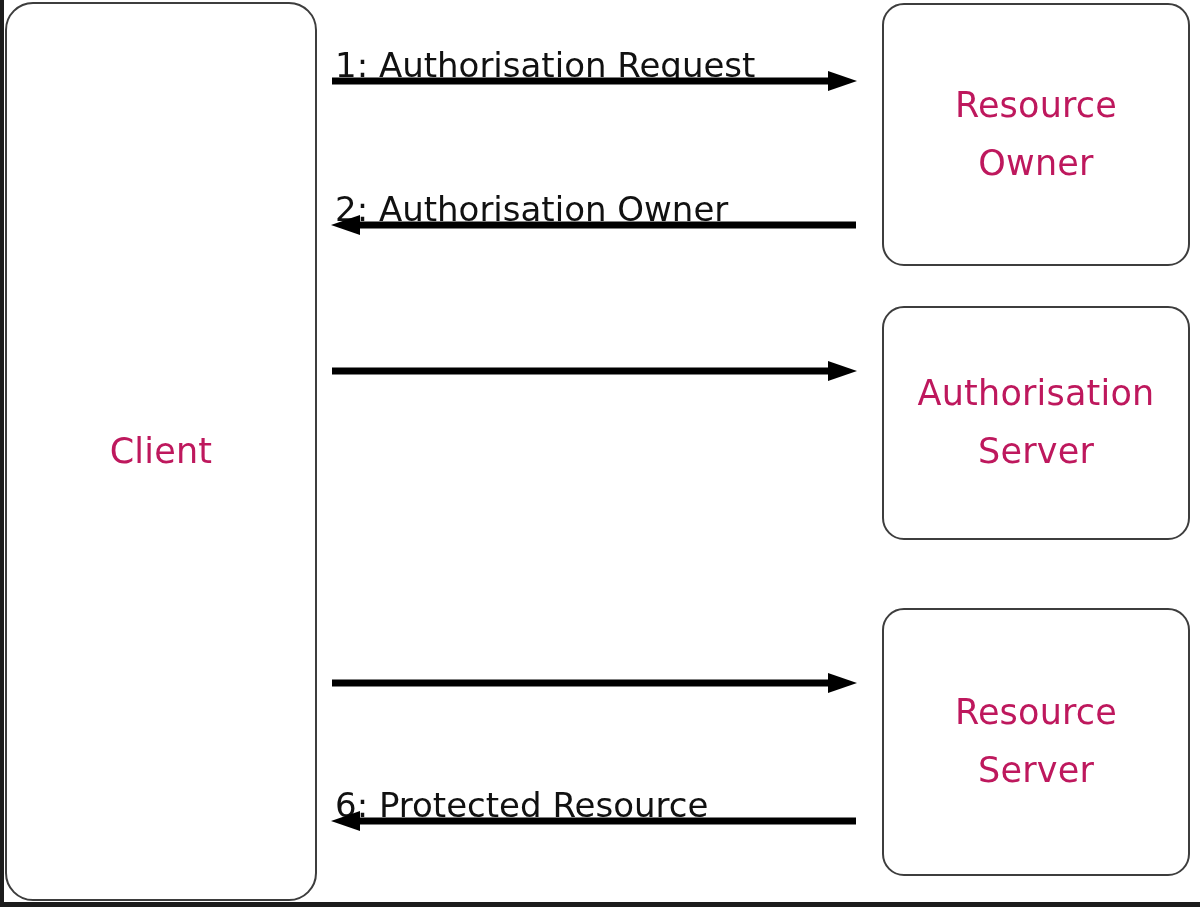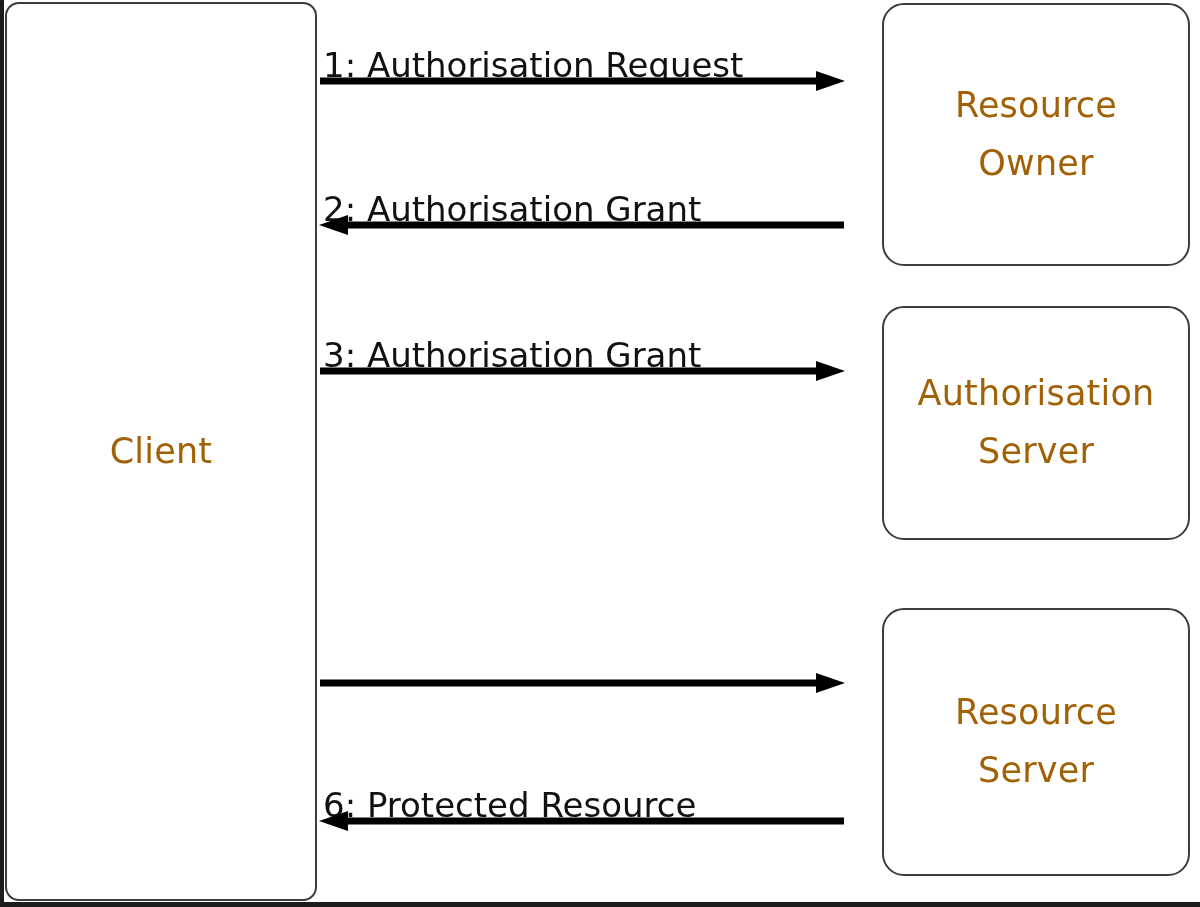--- a/index.html
+++ b/index.html
@@ -47,32 +47,32 @@
     border-radius: 22px;
     display: flex;
     align-items: center;
     justify-content: center;
     text-align: center;
   }
   .entity-label {
     font-family: "DejaVu Sans", sans-serif;
     font-size: 35px;
     line-height: 1.65;
-    color: #a16207;
+    color: #be185d;
     letter-spacing: 0.2px;
     white-space: pre-line;
     text-align: center;
   }
 
   #client-box {
     left: 5px;
     top: 2px;
     width: 312px;
     height: 899px;
-    border-radius: 14px;
+    border-radius: 28px;
   }
   #resource-owner-box {
     left: 882px;
     top: 3px;
     width: 308px;
     height: 263px;
   }
   #authorisation-server-box {
     left: 882px;
     top: 306px;
@@ -82,21 +82,21 @@
   #resource-server-box {
     left: 882px;
     top: 608px;
     width: 308px;
     height: 268px;
   }
 
   
   .message-row {
     position: absolute;
-    left: 318px;
+    left: 330px;
     width: 528px;
     text-decoration: underline;
   }
   .message-label {
     position: absolute;
     left: 5px;
     bottom: 10px;
     font-family: "DejaVu Sans", sans-serif;
     font-size: 34px;
     line-height: 1;
@@ -147,29 +147,28 @@
 
   <div class="message-row" id="message-1">
     <span class="message-label">1: Authorisation Request</span>
     <svg class="arrow-svg" width="528" height="22" viewBox="0 0 528 22">
       <line x1="2" y1="11" x2="503" y2="11" stroke="#000000" stroke-width="7"></line>
       <polygon points="498,1 527,11 498,21" fill="#000000"></polygon>
     </svg>
   </div>
 
   <div class="message-row" id="message-2">
-    <span class="message-label">2: Authorisation Grant</span>
+    <span class="message-label">2: Authorisation Owner</span>
     <svg class="arrow-svg" width="528" height="22" viewBox="0 0 528 22">
       <line x1="25" y1="11" x2="526" y2="11" stroke="#000000" stroke-width="7"></line>
       <polygon points="1,11 30,1 30,21" fill="#000000"></polygon>
     </svg>
   </div>
 
   <div class="message-row" id="message-3">
-    <span class="message-label">3: Authorisation Grant</span>
     <svg class="arrow-svg" width="528" height="22" viewBox="0 0 528 22">
       <line x1="2" y1="11" x2="503" y2="11" stroke="#000000" stroke-width="7"></line>
       <polygon points="498,1 527,11 498,21" fill="#000000"></polygon>
     </svg>
   </div>
 
 
   <div class="message-row" id="message-5">
     <svg class="arrow-svg" width="528" height="22" viewBox="0 0 528 22">
       <line x1="2" y1="11" x2="503" y2="11" stroke="#000000" stroke-width="7"></line>

